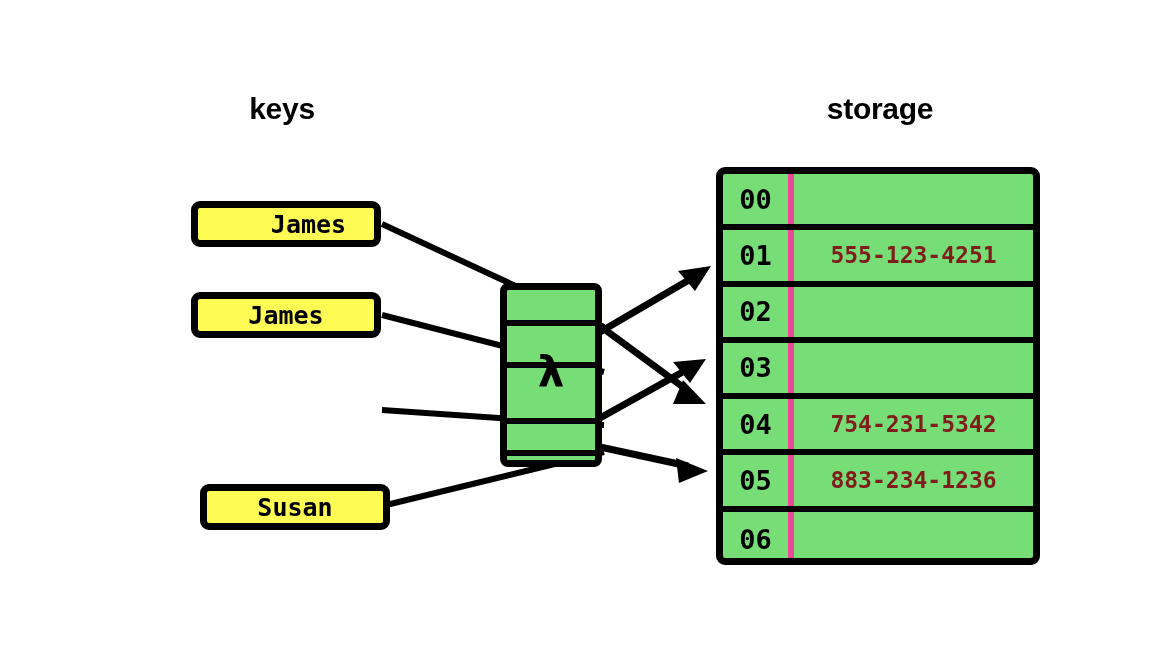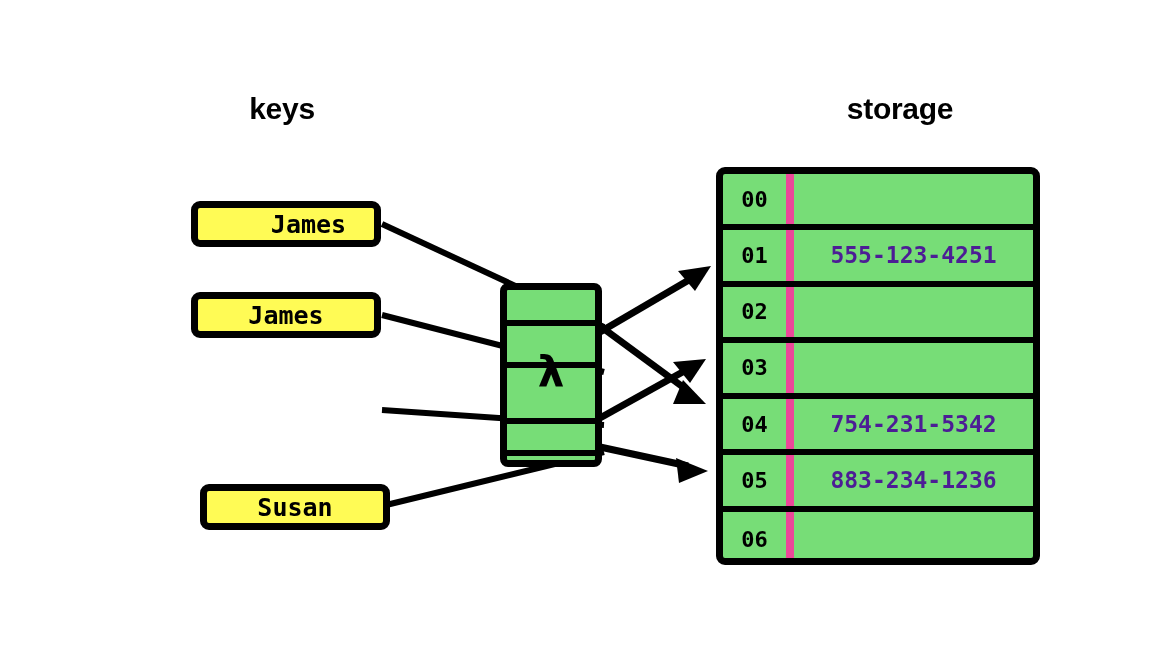--- a/index.html
+++ b/index.html
@@ -27,21 +27,21 @@
     font-weight: bold;
     font-size: 30px;
     color: #000000;
     white-space: nowrap;
     text-align: center;
     transform: translateX(-50%);
     letter-spacing: -0.3px;
   }
   #heading-keys      { left: 282px; top: 92px; }
   #heading-hash      { left: 553px; top: 92px; }
-  #heading-storage   { left: 900px; top: 92px; }
+  #heading-storage   { left: 880px; top: 92px; }
 
   
   .key-box {
     position: absolute;
     width: 190px;
     height: 46px;
     background: #fffb55;
     border: 7px solid #000000;
     border-radius: 9px;
     box-sizing: border-box;
@@ -107,38 +107,38 @@
     display: flex;
     height: 56.28px;
     box-sizing: border-box;
     border-bottom: 6px solid #000000;
   }
   .storage-row:last-child { border-bottom: none; }
   .cell-index {
     width: 71px;
     flex: 0 0 71px;
     box-sizing: border-box;
-    border-right: 8px solid #ec4899;
+    border-right: 6px solid #ec4899;
     display: flex;
     align-items: center;
     justify-content: center;
     font-family: "DejaVu Sans Mono", "Liberation Mono", monospace;
-    font-size: 22px;
+    font-size: 27px;
     font-weight: bold;
     color: #000000;
   }
   .cell-value {
     flex: 1 1 auto;
     display: flex;
     align-items: center;
     justify-content: center;
     font-family: "DejaVu Sans Mono", "Liberation Mono", monospace;
     font-size: 23px;
     font-weight: bold;
-    color: #4c1d95;
+    color: #7f1d1d;
   }
 
   
   #connectors {
     position: absolute;
     left: 0;
     top: 0;
     width: 1168px;
     height: 662px;
     z-index: 1;

